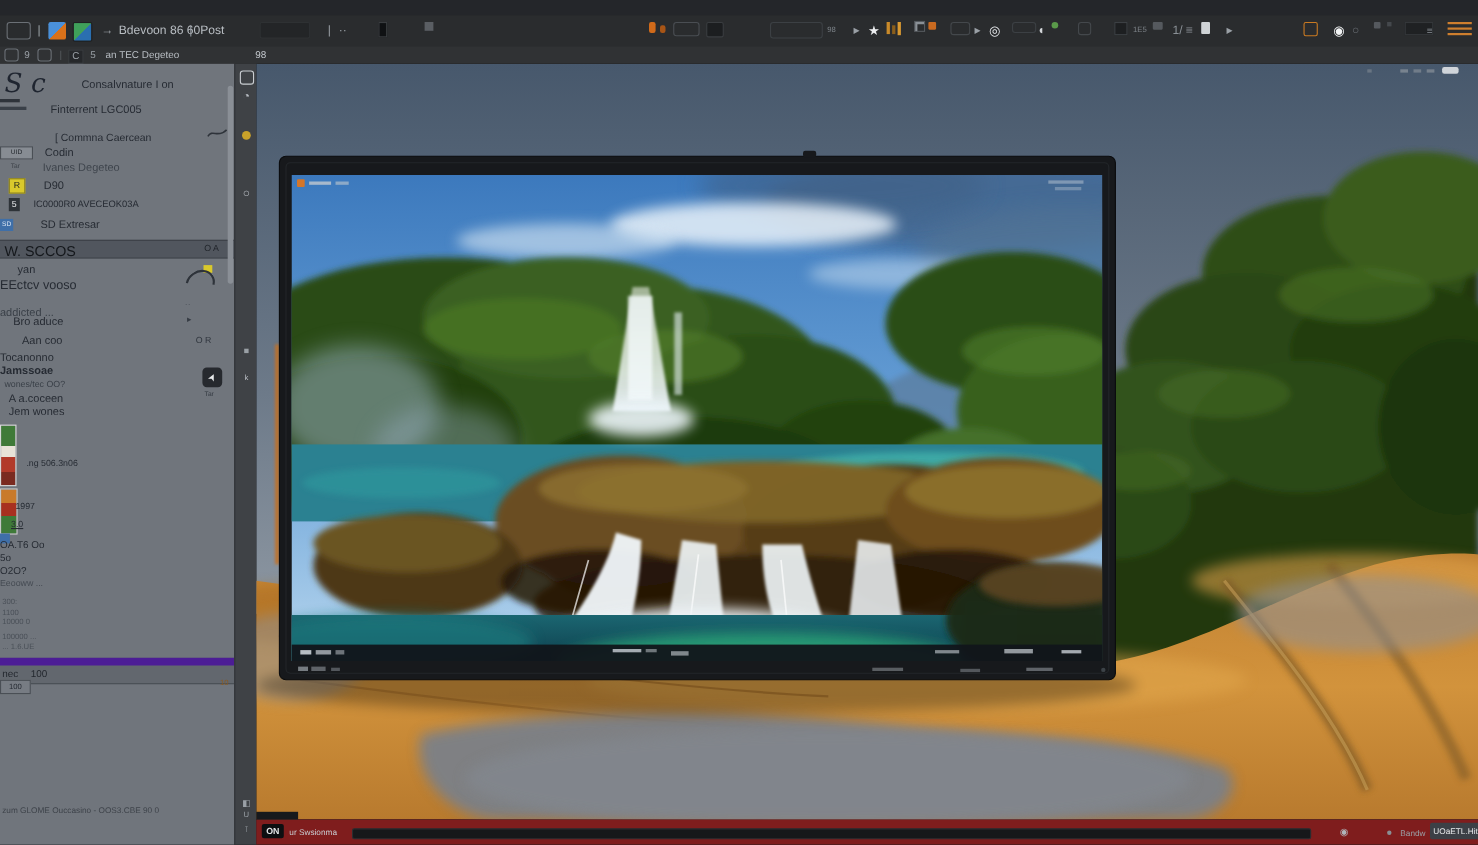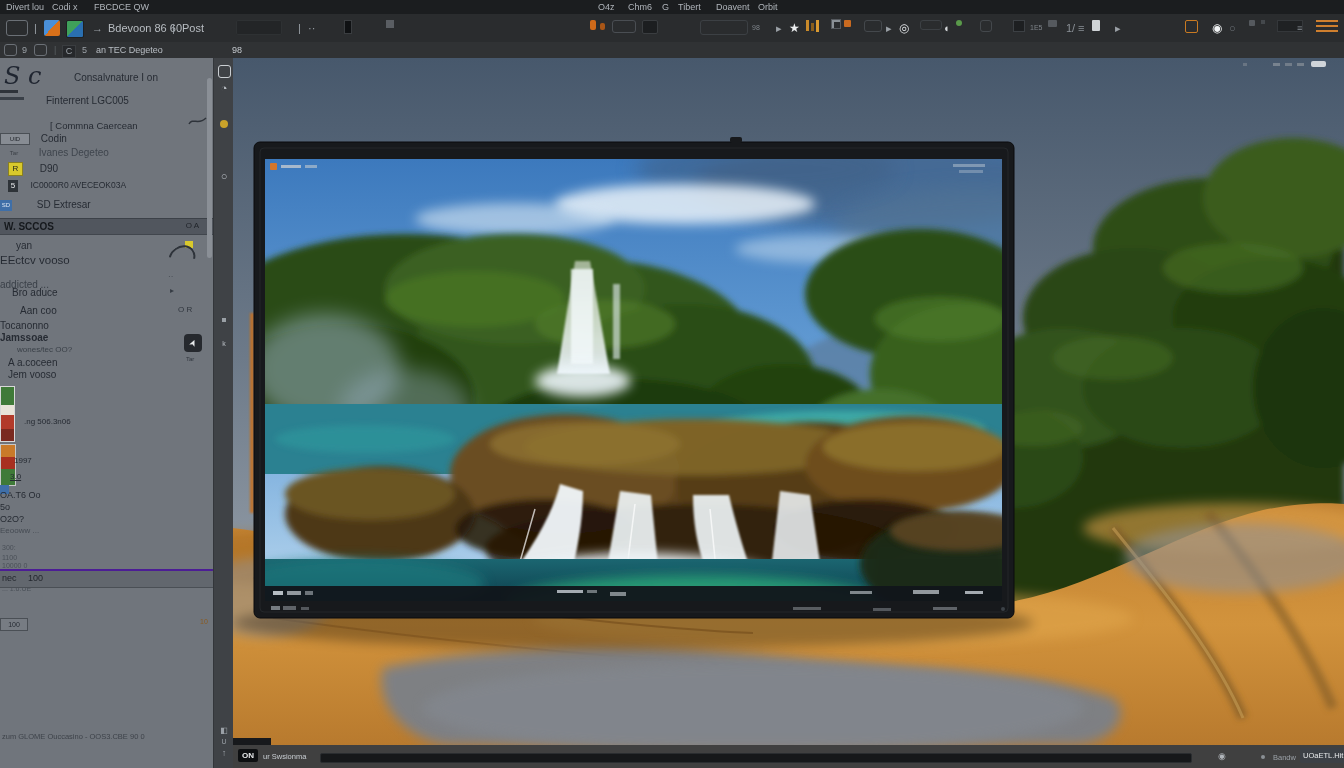--- a/index.html
+++ b/index.html
@@ -14,55 +14,44 @@
   .box{border:1px solid #6b7076;border-radius:3px;}
   .optionsbar{left:0;top:42px;width:1344px;height:16px;background:#303234;border-bottom:1px solid #1e2022;font-size:9px;}
   .optionsbar span{position:absolute;top:3px;color:#9aa0a6;white-space:nowrap;}
   
   .workspace{left:0;top:58px;width:1344px;height:710px;}
   .panel{left:0;top:0;width:213px;height:710px;background:#70757c;color:#272b32;overflow:hidden;}
   .panel .prow{position:absolute;font-size:10px;white-space:nowrap;color:#262b33;}
   .chip{display:inline-block;font-size:6px;text-align:center;vertical-align:middle;}
   .sectionbar{position:absolute;left:0;top:160px;width:213px;height:15px;background:#51565e;
               border-top:1px solid #3c4148;border-bottom:1px solid #41464d;}
-  .zoomrow{position:absolute;left:0;top:511px;width:236px;height:16px;background:#62676e;
-           border-top:2px solid #4c1d95;border-bottom:1px solid #4a4f55;}
+  .zoomrow{position:absolute;left:0;top:540px;width:236px;height:16px;background:#62676e;
+           border-top:7px solid #4c1d95;border-bottom:1px solid #4a4f55;}
   .toolstrip{left:213px;top:0;width:20px;height:710px;background:#3f4246;border-left:1px solid #33363a;}
   .toolstrip .ti{position:absolute;left:0;width:20px;text-align:center;color:#b9bec4;}
   .canvas{left:233px;top:0;width:1111px;height:710px;background:#17191c;}
   
-  .statusbar{left:0;top:687px;width:1111px;height:23px;background:#404040;}
+  .statusbar{left:0;top:687px;width:1111px;height:23px;background:#7f1d1d;}
   .statusbar .notch{position:absolute;left:0;top:-7px;width:38px;height:7px;background:#17191c;}
   .badge{position:absolute;left:5px;top:4px;width:20px;height:13px;background:#0d0f11;color:#e8eaec;
          font-size:8px;font-weight:bold;text-align:center;line-height:13px;border-radius:2px;}
   .track{position:absolute;left:87px;top:8px;width:870px;height:8px;background:#16181a;
          border:1px solid #2a2d30;border-radius:2px;}
   .rchip{position:absolute;left:1067px;top:3px;height:15px;background:#3c4046;color:#e8eaec;
          font-size:7.5px;line-height:15px;padding:0 3px;border-radius:2px;white-space:nowrap;}
   .tinytxt{font-size:7.5px;color:#9aa0a6;position:absolute;white-space:nowrap;}
   .arcicon{width:24px;height:20px;border:2px solid #2e333a;border-radius:50%;
            border-bottom-color:transparent;border-left-color:transparent;transform:rotate(-35deg);}
   .hline{position:absolute;height:2px;background:#cf7f2e;}
 </style>
 </head>
 <body>
 
 <div id="app">
 
-  <div class="abs menubar">
-    <span style="left:6px">Divert lou</span>
-    <span style="left:52px">Codi x</span>
-    <span style="left:94px">FBCDCE QW</span>
-    <span style="left:598px">O4z</span>
-    <span style="left:628px">Chm6</span>
-    <span style="left:662px">G</span>
-    <span style="left:678px">Tibert</span>
-    <span style="left:716px">Doavent</span>
-    <span style="left:758px">Orbit</span>
-  </div>
 
   <div class="abs toolbar">
     <span class="ic box" style="left:6px;width:20px;height:14px"></span>
     <span class="ic" style="left:34px">|</span>
     <span class="ic" style="left:44px;width:16px;height:16px;background:linear-gradient(135deg,#4a90d9 50%,#d9711a 50%);border-radius:2px"></span>
     <span class="ic" style="left:66px;width:16px;height:16px;background:linear-gradient(135deg,#3fa05a 50%,#2a6fb0 50%);border-radius:2px;border:1px solid #1e2022"></span>
     <span class="ic" style="left:92px">→</span>
     <span class="ic" style="left:108px;color:#b8bdc2">Bdevoon 86 60</span>
     <span class="ic" style="left:172px">|</span>
     <span class="ic" style="left:182px;color:#b8bdc2">Post</span>
@@ -149,43 +138,43 @@
       <div class="prow" style="left:0;top:122px;font-size:8.5px">
         <span class="chip" style="margin-left:8px;width:10px;height:12px;line-height:12px;background:#2e3338;color:#e8eaec;font-size:8px">5</span>
         <span style="margin-left:10px">IC0000R0 AVECEOK03A</span>
       </div>
       <div class="prow" style="left:0;top:141px">
         <span class="chip" style="width:12px;height:11px;line-height:11px;background:#3f6fa8;color:#dce6f2">SD</span>
         <span style="margin-left:22px">SD Extresar</span>
       </div>
 
       <div class="sectionbar">
-        <span style="position:absolute;left:4px;top:2px;font-size:10px;font-weight:bold;color:#15181c">W. SCCOS</span>
+        <span style="position:absolute;left:4px;top:2px;font-size:13px;font-weight:normal;color:#15181c">W. SCCOS</span>
         <span style="position:absolute;right:14px;top:2px;font-size:8px;color:#21252b">O  A</span>
       </div>
 
       <div class="prow" style="left:16px;top:182px">yan</div>
       <div class="prow" style="left:185px;top:183px;width:8px;height:7px;background:#d9c92c"></div>
       <div class="prow" style="left:0;top:196px;font-size:11.5px">EEctcv vooso</div>
       <div class="prow arcicon" style="left:168px;top:188px"></div>
       <div class="prow" style="left:0;top:221px;font-size:10px;color:#3a4048">addicted ...</div>
       <div class="prow" style="left:168px;top:214px;font-size:8px;color:#454b53">··</div>
       <div class="prow" style="left:12px;top:229px">Bro aduce</div>
       <div class="prow" style="left:170px;top:228px;font-size:8px;color:#363c44">▸</div>
       <div class="prow" style="left:20px;top:247px">Aan coo</div>
       <div class="prow" style="left:178px;top:247px;font-size:8px;color:#30363e">O R</div>
       <div class="prow" style="left:0;top:262px">Tocanonno</div>
       <div class="prow" style="left:0;top:274px;font-weight:bold">Jamssoae</div>
-      <div class="prow" style="left:17px;top:287px;font-size:8px;color:#3a4048">wones/tec OO?</div>
+      <div class="prow" style="left:4px;top:287px;font-size:8px;color:#3a4048">wones/tec OO?</div>
       <div class="prow" style="left:184px;top:276px;width:18px;height:18px;background:#26292e;border-radius:4px;text-align:center">
         <span style="display:inline-block;color:#e8eaec;font-size:9px;transform:rotate(-65deg);line-height:18px">➤</span>
       </div>
       <div class="prow" style="left:8px;top:299px">A a.coceen</div>
       <div class="prow" style="left:186px;top:298px;font-size:6px;color:#30363e">Tar</div>
-      <div class="prow" style="left:8px;top:311px">Jem vooso</div>
+      <div class="prow" style="left:8px;top:311px">Jem wones</div>
 
       <div class="prow" style="left:0;top:328px;width:13px;height:54px;border:1px solid #d8d8d8;background:linear-gradient(180deg,#3f7a38 0 34%,#e8e3d8 34% 52%,#b23a2a 52% 78%,#7a2a20 78% 100%)"></div>
       <div class="prow" style="left:24px;top:359px;font-size:8px">.ng 506.3n06</div>
       <div class="prow" style="left:0;top:386px;width:14px;height:40px;border:1px solid #c8c8c8;background:linear-gradient(180deg,#c97a2a 0 30%,#a83020 30% 60%,#3f7a38 60% 100%)"></div>
       <div class="prow" style="left:14px;top:398px;font-size:8px">1997</div>
       <div class="prow" style="left:10px;top:414px;font-size:8px;text-decoration:underline">3.0</div>
       <div class="prow" style="left:0;top:427px;width:9px;height:9px;background:#3f6fa8"></div>
 
       <div class="prow" style="left:0;top:432px;font-size:9px">OA.T6 Oo</div>
       <div class="prow" style="left:0;top:444px;font-size:9px">5o</div>

